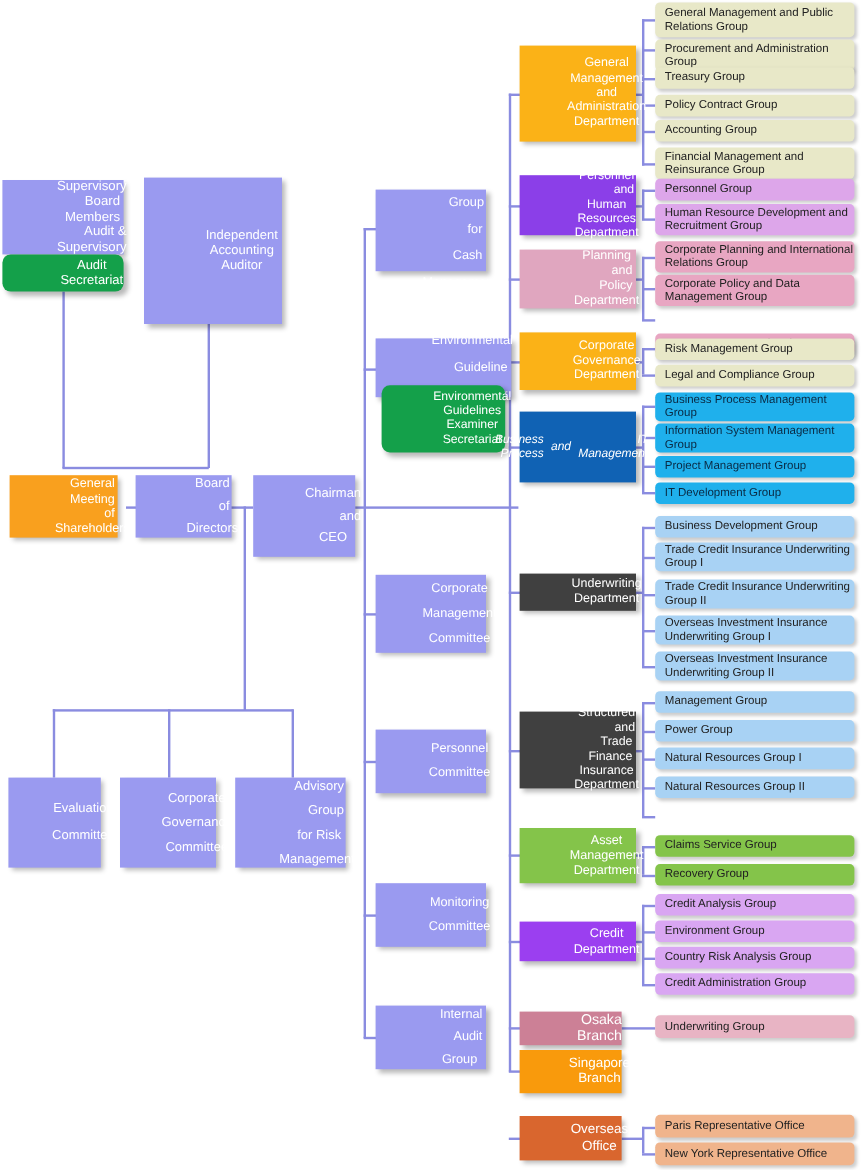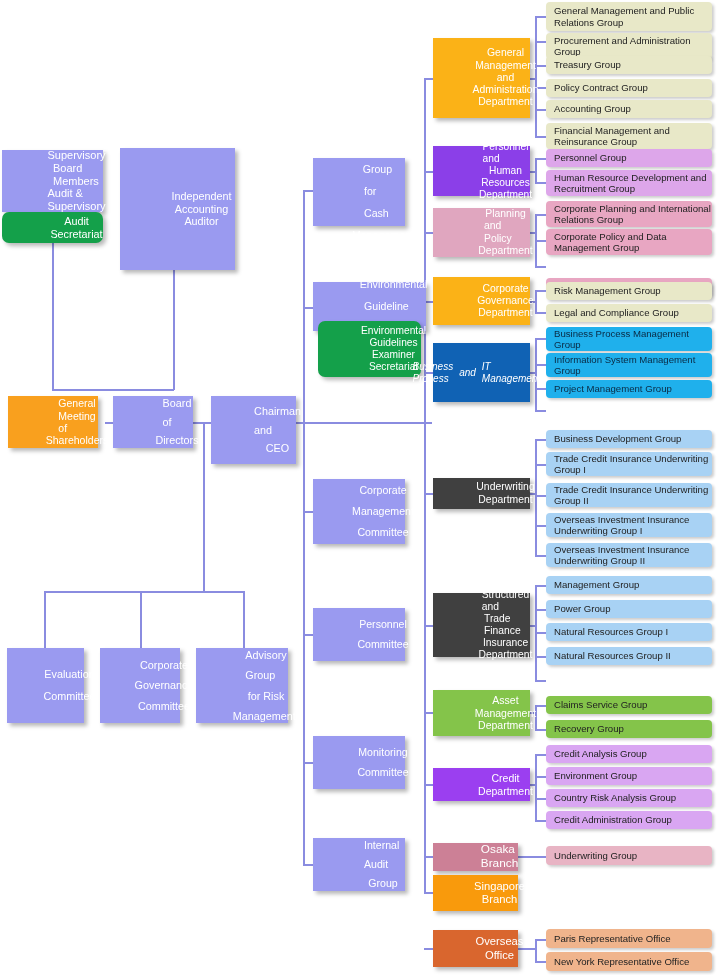--- a/index.html
+++ b/index.html
@@ -1,20 +1,20 @@
 <!DOCTYPE html>
 <html><head>
 <meta charset="utf-8">
 <style>
   html,body{margin:0;padding:0;background:#ffffff;}
   body{font-family:"Liberation Sans","DejaVu Sans",sans-serif;}
   #chart{position:relative;width:720px;height:975px;overflow:hidden;background:#fff;}
 
   .box{position:absolute;box-sizing:border-box;display:flex;align-items:center;
-       justify-content:center;text-align:left;color:#ffffff;line-height:1.18;
+       justify-content:center;text-align:right;color:#ffffff;line-height:1.18;
        box-shadow:3px 3px 4px rgba(0,0,0,0.28);padding-left:48px;}
   .box span{display:block;padding:0 3px;}
 
   
   .grp{position:absolute;box-sizing:border-box;display:flex;align-items:center;
        justify-content:flex-start;text-align:left;color:#222222;line-height:1.16;
        border-radius:4px;font-size:9.6px;padding-left:8px;
        box-shadow:2px 2px 3px rgba(0,0,0,0.20);}
 
   .ln{position:absolute;background:#8a8ce0;}
@@ -327,20 +327,21 @@
   <div class="grp g-pink" style="left:546px;top:201px;width:166px;height:26px;">Corporate Planning and International Relations Group</div>
   <div class="grp g-pink" style="left:546px;top:229px;width:166px;height:26px;">Corporate Policy and Data Management Group</div>
   <div class="grp g-pink" style="left:546px;top:258px;width:166px;height:18px;margin-top:20px;">Insurance System Planning Group</div>
 
   <div class="grp g-cream2" style="left:546px;top:282px;width:166px;height:18px;">Risk Management Group</div>
   <div class="grp g-cream2" style="left:546px;top:304px;width:166px;height:18px;">Legal and Compliance Group</div>
 
   <div class="grp g-blue" style="left:546px;top:327px;width:166px;height:24px;">Business Process Management Group</div>
   <div class="grp g-blue" style="left:546px;top:353px;width:166px;height:24px;">Information System Management Group</div>
   <div class="grp g-blue" style="left:546px;top:380px;width:166px;height:18px;">Project Management Group</div>
+  <div class="grp g-blue" style="left:546px;top:402px;width:166px;height:18px;">IT Development Group</div>
 
   <div class="grp g-lblue" style="left:546px;top:430px;width:166px;height:18px;">Business Development Group</div>
   <div class="grp g-lblue" style="left:546px;top:452px;width:166px;height:24px;">Trade Credit Insurance Underwriting Group I</div>
   <div class="grp g-lblue" style="left:546px;top:483px;width:166px;height:24px;">Trade Credit Insurance Underwriting Group II</div>
   <div class="grp g-lblue" style="left:546px;top:513px;width:166px;height:24px;">Overseas Investment Insurance Underwriting Group I</div>
   <div class="grp g-lblue" style="left:546px;top:543px;width:166px;height:24px;">Overseas Investment Insurance Underwriting Group  II</div>
 
   <div class="grp g-lblue" style="left:546px;top:576px;width:166px;height:18px;">Management Group</div>
   <div class="grp g-lblue" style="left:546px;top:600px;width:166px;height:18px;">Power Group</div>
   <div class="grp g-lblue" style="left:546px;top:623px;width:166px;height:18px;">Natural Resources Group I</div>

